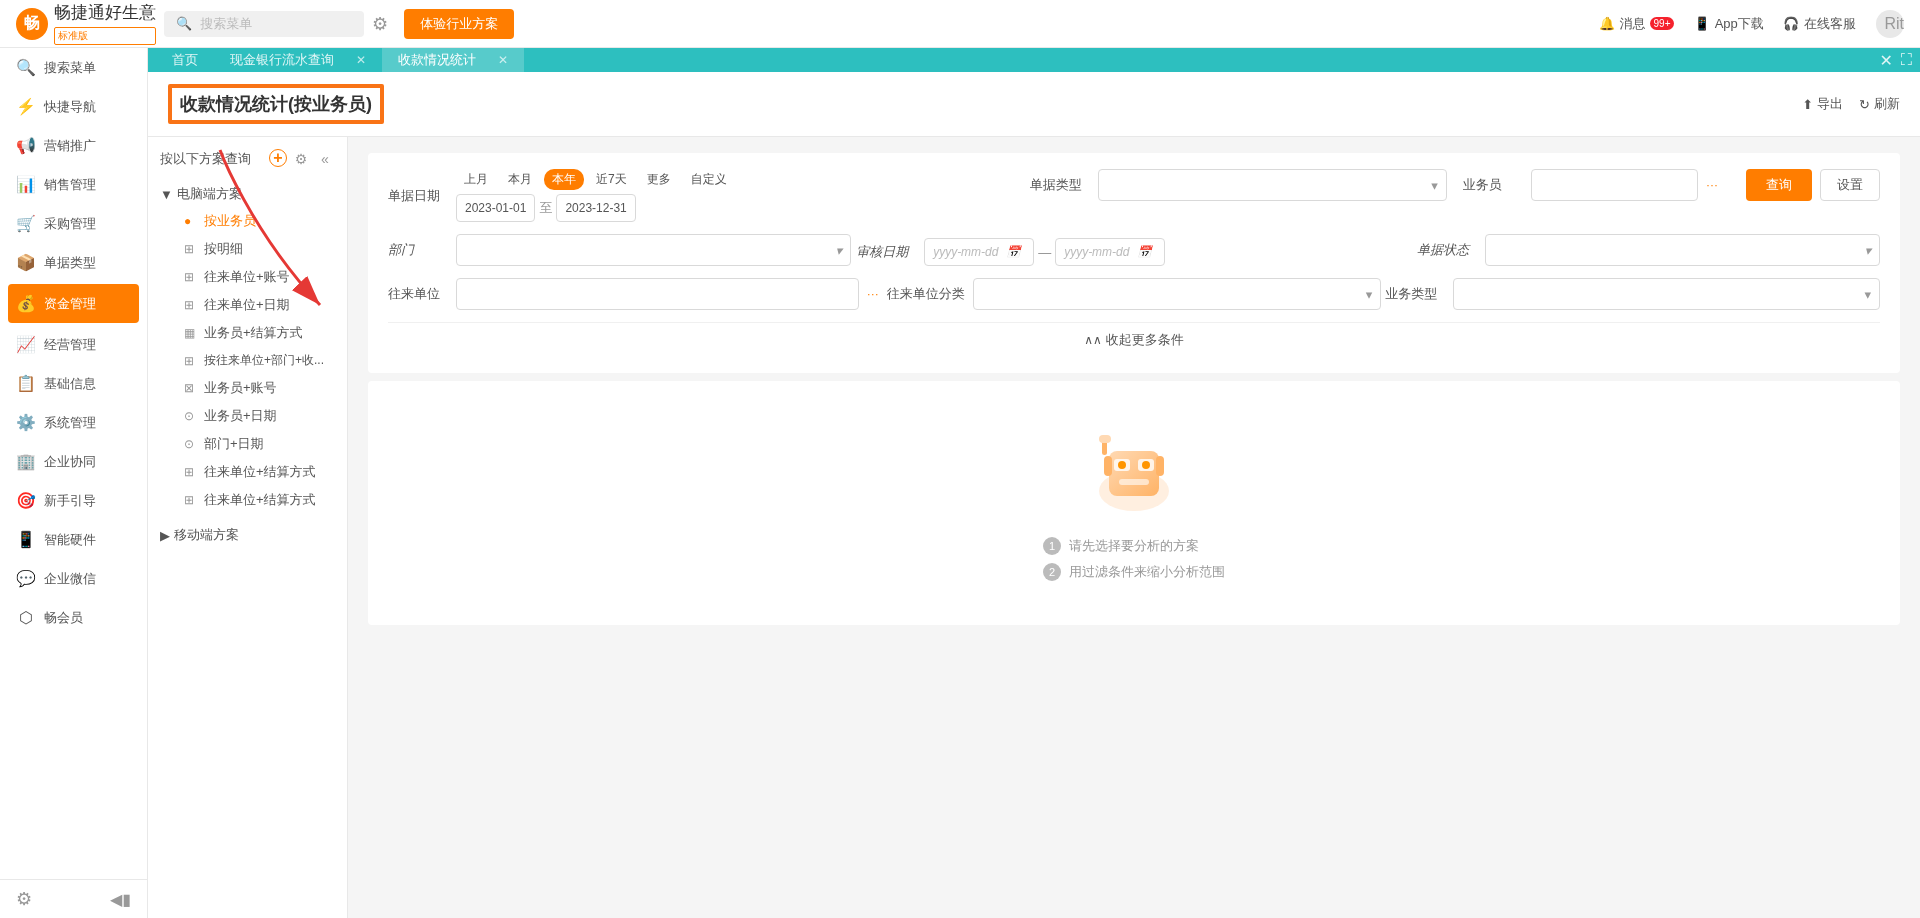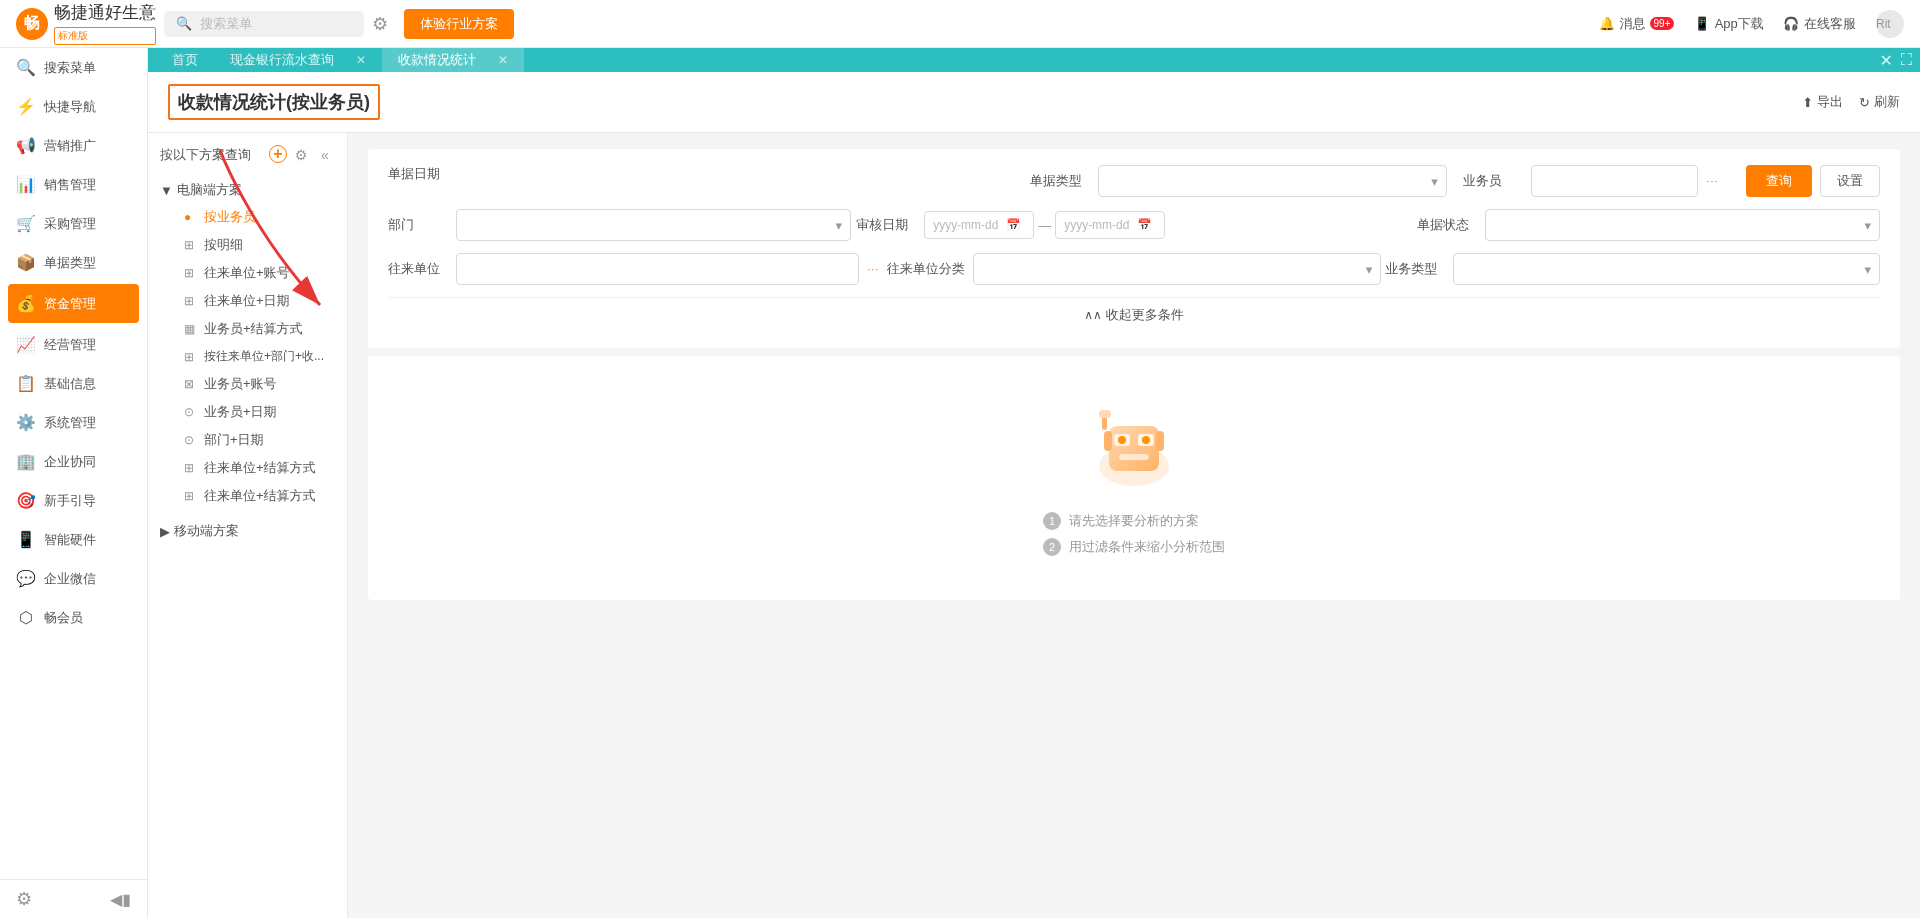--- a/index.html
+++ b/index.html
@@ -101,21 +101,21 @@
 
     
     .page-header {
       background: #fff;
       padding: 12px 20px;
       display: flex; align-items: center; justify-content: space-between;
       border-bottom: 1px solid #e8e8e8;
     }
     .page-title {
       font-size: 18px; font-weight: bold; color: #333;
-      border: 2px solid #f97316; padding: 4px 8px; border-radius: 2px;
+      border: 4px solid #f97316; padding: 4px 8px; border-radius: 2px;
       display: inline-block;
     }
     .page-actions { display: flex; align-items: center; gap: 16px; }
     .page-action-btn { display: flex; align-items: center; gap: 4px; color: #555; cursor: pointer; font-size: 13px; }
 
     
     .content-area {
       display: flex; flex: 1; overflow: hidden;
     }
 
@@ -245,21 +245,21 @@
     </div>
     <div class="header-action">
       <span>📱</span>
       <span>App下载</span>
     </div>
     <div class="header-action">
       <span>🎧</span>
       <span>在线客服</span>
     </div>
     <div class="header-action">
-      <div style="width:28px;height:28px;background:#e8e8e8;border-radius:50%;display:flex;align-items:center;justify-content:flex-start;font-size:12px;color:#999;">
+      <div style="width:28px;height:28px;background:#e8e8e8;border-radius:50%;display:flex;align-items:center;justify-content:flex-end;font-size:16px;color:#999;">
         <span>Rit</span>
       </div>
     </div>
   </div>
 </div>
 
 <div class="sidebar">
   <div class="sidebar-item">
     <span class="sidebar-icon">🔍</span>
     <span>搜索菜单</span>
@@ -431,20 +431,39 @@
     </div>
 
     <div class="filter-area">
 
       <div class="filter-section">
 
         <div style="display:flex;align-items:flex-start;gap:16px;margin-bottom:12px;">
 
           <div style="display:flex;align-items:center;gap:8px;flex:1.5;">
             <span class="filter-label">单据日期</span>
+            <div style="display:flex;flex-direction:column;gap:4px;">
+              <div class="date-quick-btns">
+                <button class="date-quick-btn">上月</button>
+                <button class="date-quick-btn">本月</button>
+                <button class="date-quick-btn active">本年</button>
+                <button class="date-quick-btn">近7天</button>
+                <button class="date-quick-btn">更多</button>
+                <button class="date-quick-btn">自定义</button>
+              </div>
+              <div class="date-input-wrap">
+                <div class="date-input">
+                  <span>2023-01-01</span>
+                </div>
+                <span class="date-dash">至</span>
+                <div class="date-input">
+                  <span>2023-12-31</span>
+                </div>
+              </div>
+            </div>
           </div>
 
           <div style="display:flex;align-items:center;gap:8px;flex:1;">
             <span class="filter-label">单据类型</span>
             <div class="filter-dropdown" style="flex:1;min-width:180px;">
               <span></span>
               <span style="color:#999;">▾</span>
             </div>
           </div>
 
@@ -457,21 +476,21 @@
               <span class="filter-more-btn">···</span>
             </div>
 
             <div class="action-btns" style="margin-left:16px;">
               <button class="btn-primary">查询</button>
               <button class="btn-default">设置</button>
             </div>
           </div>
         </div>
 
-        <div style="display:flex;align-items:center;gap:5px;margin-bottom:12px;">
+        <div style="display:flex;align-items:flex-end;gap:5px;margin-bottom:12px;font-style:italic;">
 
           <div style="display:flex;align-items:center;gap:8px;flex:1;">
             <span class="filter-label">部门</span>
             <div class="filter-dropdown" style="flex:1;min-width:200px;">
               <span></span>
               <span style="color:#999;">▾</span>
             </div>
           </div>
 
           <div style="display:flex;align-items:center;gap:8px;flex:1.2;">

